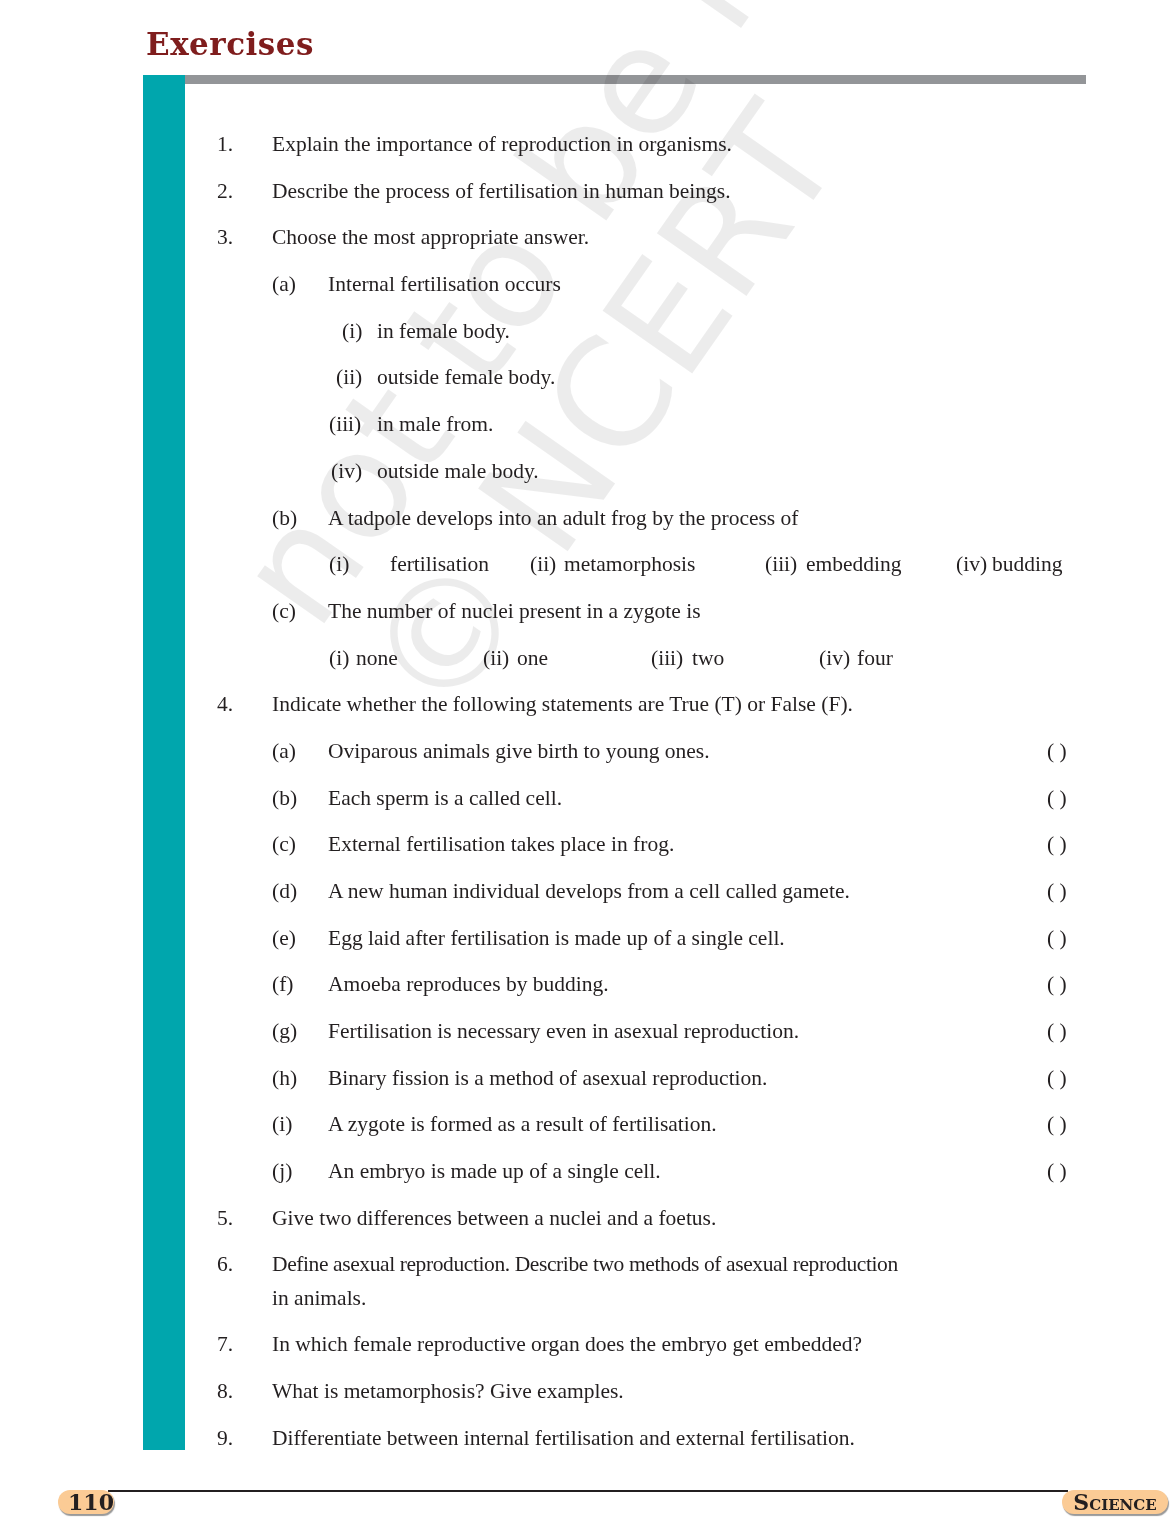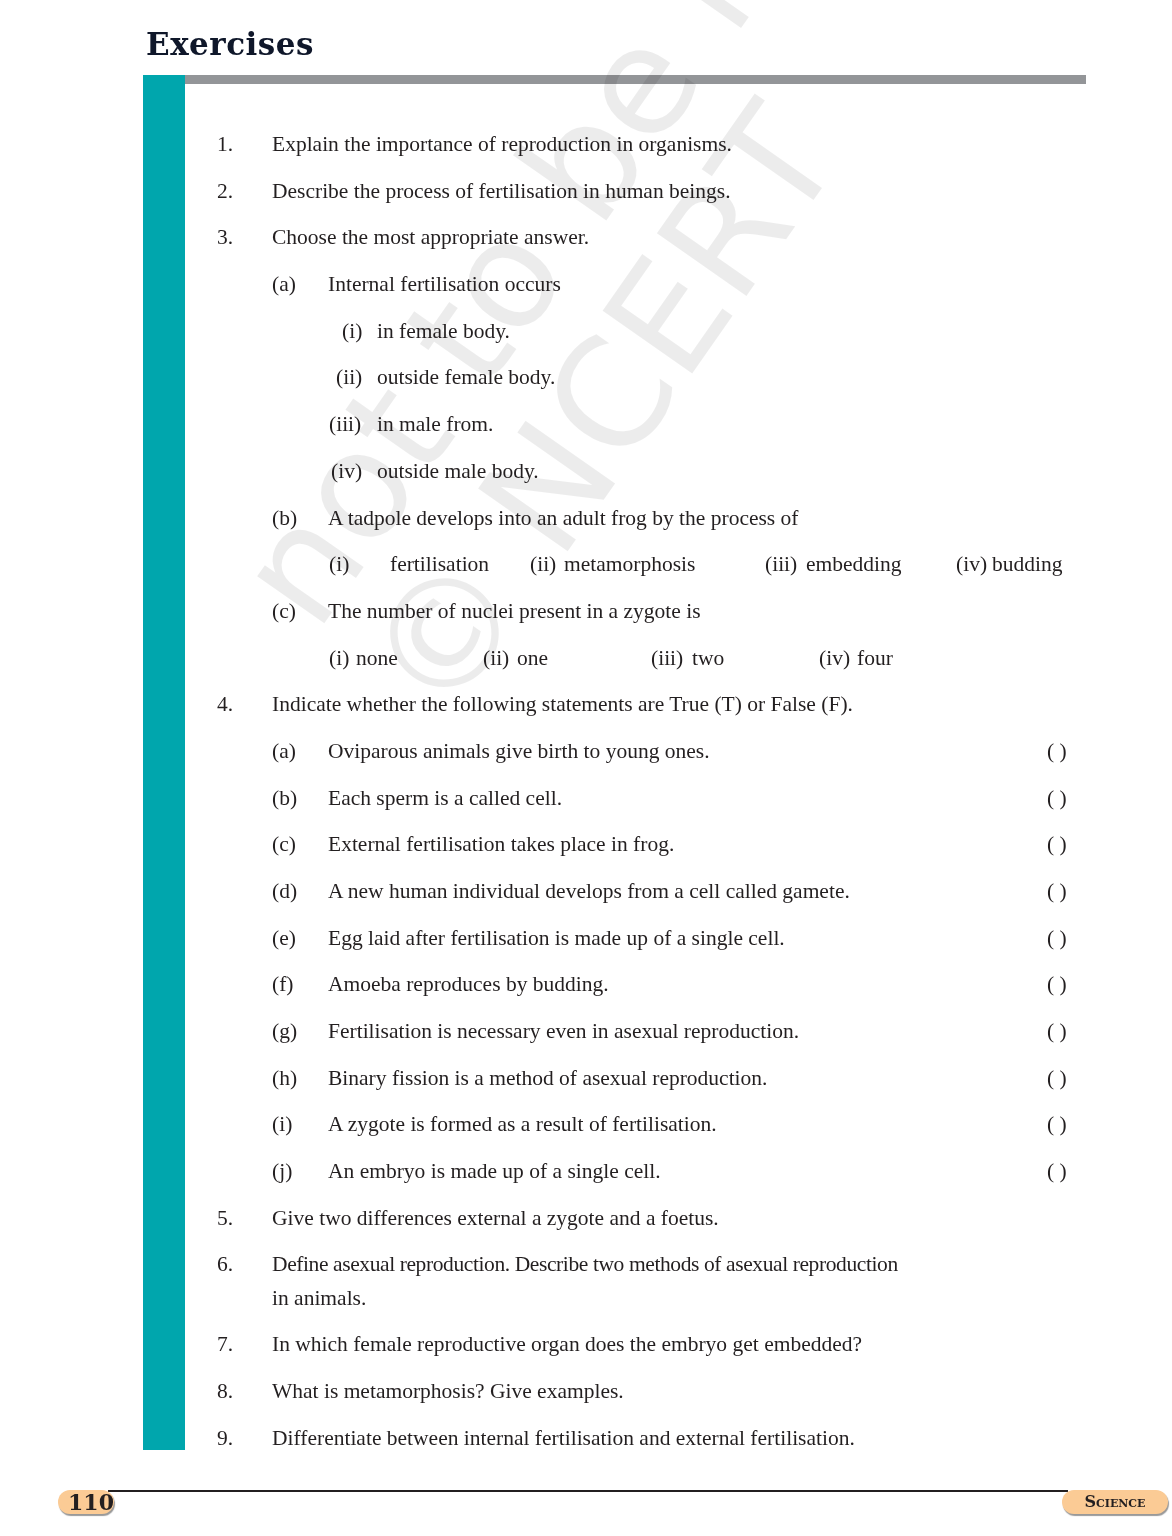--- a/index.html
+++ b/index.html
@@ -1,29 +1,29 @@
 <!DOCTYPE html>
 <html><head>
 <meta charset="utf-8">
 <style>
   html,body{margin:0;padding:0;background:#fff;}
   body{width:1172px;height:1536px;position:relative;overflow:hidden;font-family:"DejaVu Serif","Liberation Serif",serif;color:#231f20;}
-  .title{position:absolute;left:146px;top:26px;font-size:31px;font-weight:bold;color:#0f172a;letter-spacing:0.5px;font-family:"DejaVu Serif",serif;}
+  .title{position:absolute;left:146px;top:26px;font-size:31px;font-weight:bold;color:#7f1d1d;letter-spacing:0.5px;font-family:"DejaVu Serif",serif;}
   .teal-bar{position:absolute;left:143px;top:75px;width:42px;height:1375px;background:#00a6ad;}
   .gray-rule{position:absolute;left:185px;top:75px;width:901px;height:9px;background:#939598;}
   .watermark{position:absolute;left:210px;top:560px;font-size:150px;color:rgba(0,0,0,0.075);transform:rotate(-55deg);transform-origin:left top;white-space:pre;line-height:1.05;font-family:"DejaVu Sans",sans-serif;pointer-events:none;}
   .line{position:absolute;font-size:21.5px;white-space:nowrap;font-family:"Liberation Serif",serif;}
   .num{position:absolute;left:217px;}
   .txt{position:absolute;left:272px;}
   .lbl{position:absolute;left:272px;}
   .subtxt{position:absolute;left:328px;}
   .paren{position:absolute;left:1047px;}
   .footer-rule{position:absolute;left:108px;top:1490px;width:960px;height:2px;background:#231f20;}
   .page-badge{position:absolute;left:58px;top:1490px;width:56px;height:24px;background:#fbcb95;border-radius:12px;box-shadow:1px 2px 1px #999;font-weight:bold;font-size:22px;text-align:right;line-height:24px;font-family:"DejaVu Serif",serif;}
-  .book-badge{position:absolute;left:1062px;top:1490px;width:106px;height:24px;background:#fbcb95;border-radius:12px;box-shadow:1px 2px 1px #999;font-weight:bold;font-size:16px;text-align:center;line-height:24px;font-variant:small-caps;font-family:"DejaVu Serif",serif;}
+  .book-badge{position:absolute;left:1062px;top:1490px;width:106px;height:24px;background:#fbcb95;border-radius:12px;box-shadow:1px 2px 1px #999;font-weight:bold;font-size:22px;text-align:center;line-height:24px;font-variant:small-caps;font-family:"DejaVu Serif",serif;}
 </style>
 </head>
 <body>
 
 <div class="title">Exercises</div>
 <div class="teal-bar"></div>
 <div class="gray-rule"></div>
 <div class="watermark">not to be republished
 © NCERT</div>
 
@@ -143,21 +143,21 @@
   <span class="paren">(    )</span>
 </div>
 <div class="line" style="top:1159px;width:1172px">
   <span class="lbl">(j)</span>
   <span class="subtxt">An embryo is made up of a single cell.</span>
   <span class="paren">(    )</span>
 </div>
 
 <div class="line" style="top:1206px;width:1172px">
   <span class="num">5.</span>
-  <span class="txt">Give two differences external a zygote and a foetus.</span>
+  <span class="txt">Give two differences between a nuclei and a foetus.</span>
 </div>
 
 <div class="line" style="top:1252px;width:1172px">
   <span class="num">6.</span>
   <span class="txt" style="letter-spacing:-0.4px">Define asexual reproduction. Describe two methods of asexual reproduction</span>
 </div>
 <div class="line" style="top:1286px;width:1172px">
   <span class="txt">in animals.</span>
 </div>
 

